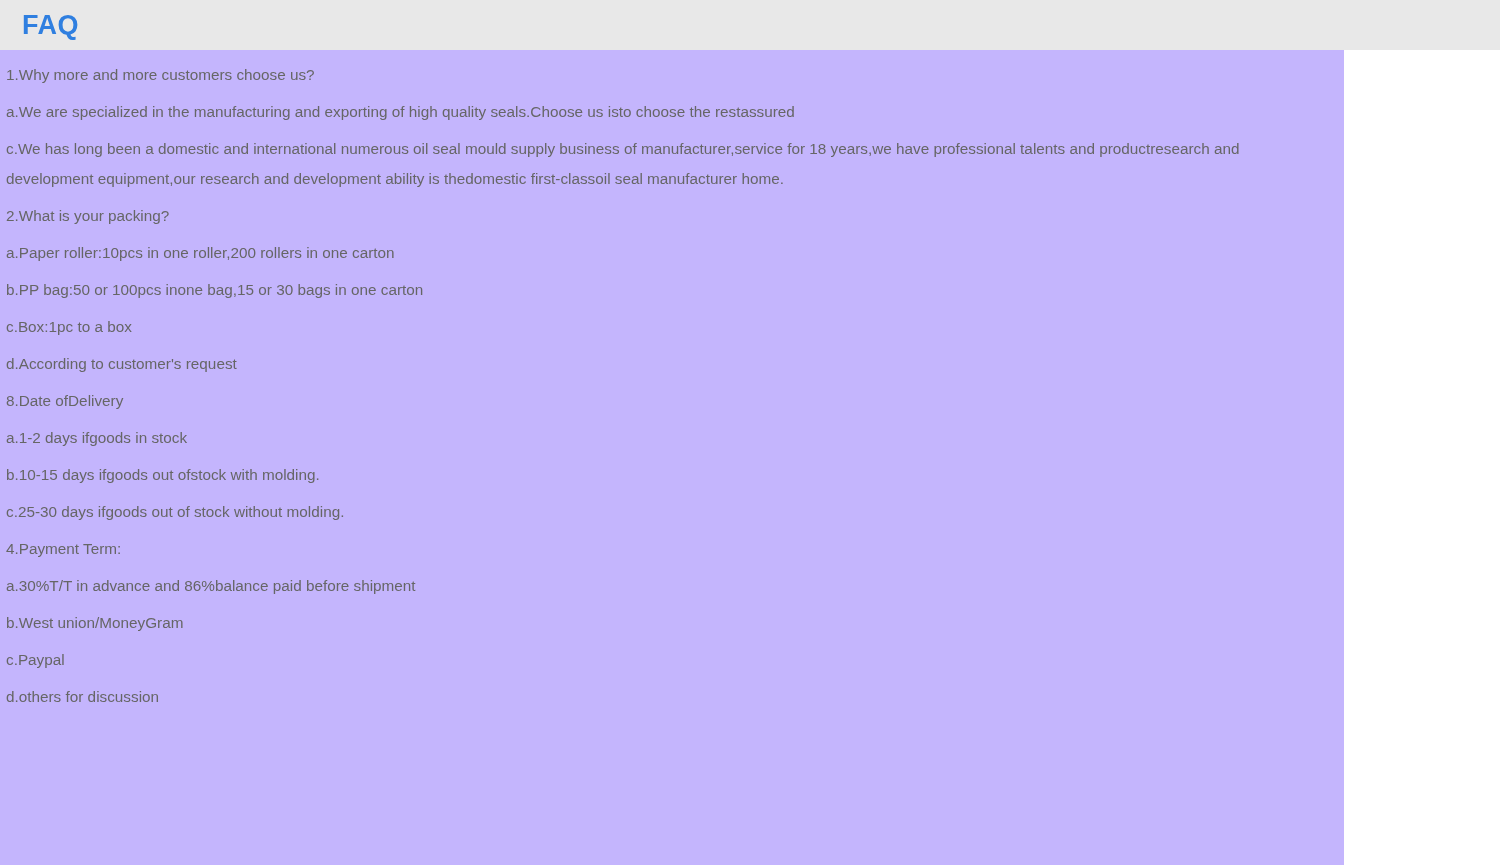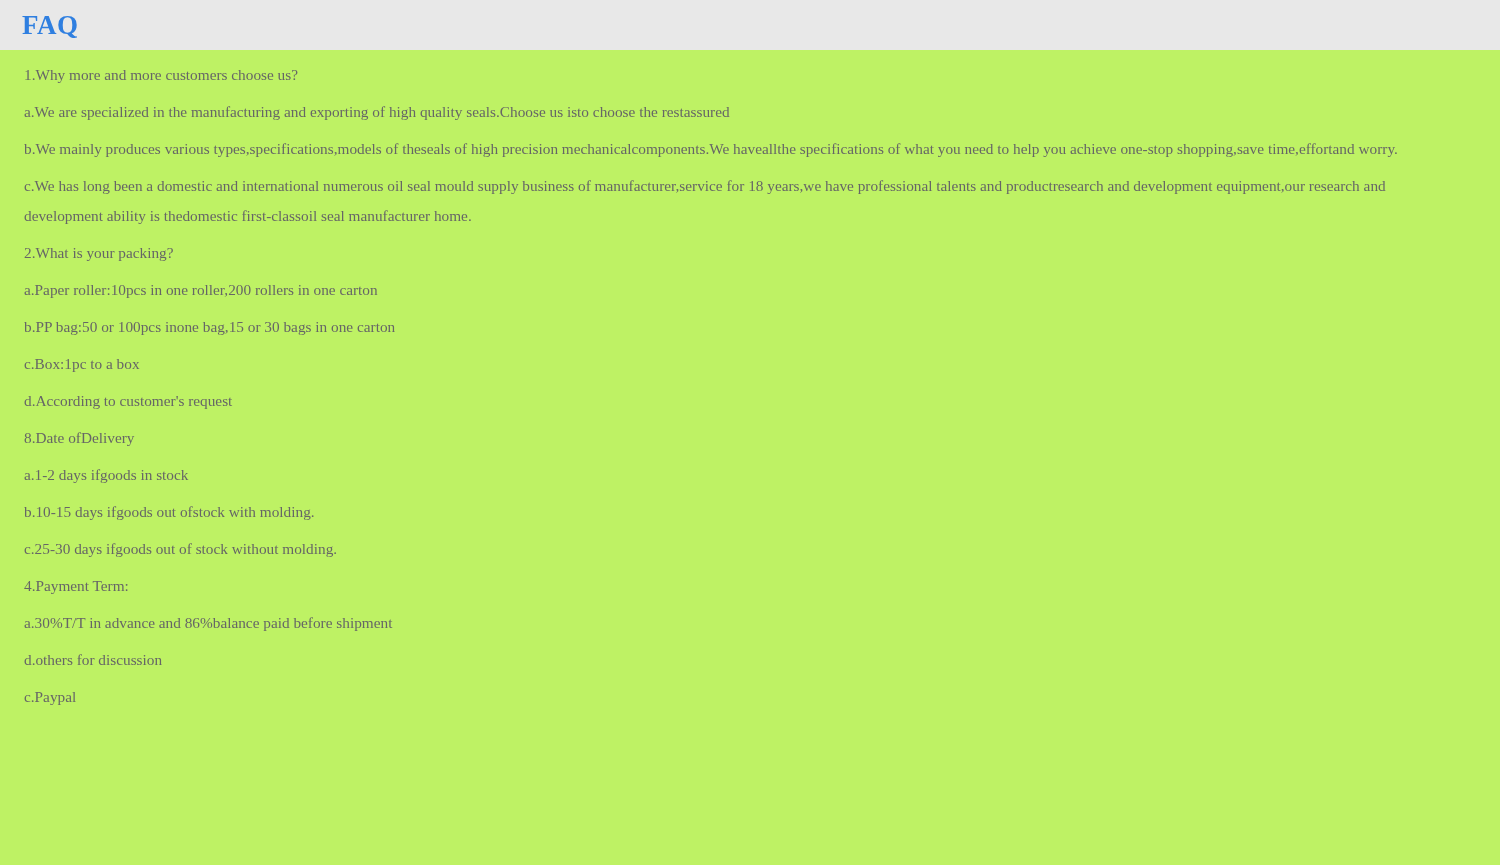--- a/index.html
+++ b/index.html
@@ -7,44 +7,43 @@
     padding: 0;
     background: #ffffff;
   }
   body {
     width: 1500px;
     height: 865px;
     font-family: "Liberation Sans", sans-serif;
     overflow: hidden;
   }
   .page {
-    width: 1500px;
+    width: 1344px;
     height: 865px;
     position: relative;
-    background: #bef264;
-    font-family: Liberation Serif, serif;
+    background: #c4b5fd;
   }
   .faq-header {
     width: 1500px;
     height: 50px;
     background: #e8e8e8;
     display: flex;
     align-items: center;
     box-sizing: border-box;
     padding-left: 22px;
   }
   .faq-title {
     color: #2f7fe0;
     font-size: 27px;
     font-weight: bold;
     letter-spacing: 0.5px;
     line-height: 1;
   }
   .faq-body {
-    padding: 10px 22px 0 24px;
+    padding: 10px 22px 0 6px;
     box-sizing: border-box;
   }
   .faq-line {
     color: #666666;
     font-size: 15.3px;
     line-height: 30px;
     margin: 0 0 7px 0;
     max-width: 1400px;
     text-align: left;
     word-wrap: break-word;
@@ -55,31 +54,31 @@
 
 <div class="page">
 
   <div class="faq-header">
     <div class="faq-title">FAQ</div>
   </div>
 
   <div class="faq-body">
     <p class="faq-line">1.Why more and more customers choose us?</p>
     <p class="faq-line">a.We are specialized in the manufacturing and exporting of high quality seals.Choose us isto choose the restassured</p>
-    <p class="faq-line">b.We mainly produces various types,specifications,models of theseals of high precision mechanicalcomponents.We haveallthe specifications of what you need to help you achieve one-stop shopping,save time,effortand worry.</p>
     <p class="faq-line">c.We has long been a domestic and international numerous oil seal mould supply business of manufacturer,service for 18 years,we have professional talents and productresearch and development equipment,our research and development ability is thedomestic first-classoil seal manufacturer home.</p>
     <p class="faq-line">2.What is your packing?</p>
     <p class="faq-line">a.Paper roller:10pcs in one roller,200 rollers in one carton</p>
     <p class="faq-line">b.PP bag:50 or 100pcs inone bag,15 or 30 bags in one carton</p>
     <p class="faq-line">c.Box:1pc to a box</p>
     <p class="faq-line">d.According to customer's request</p>
     <p class="faq-line">8.Date ofDelivery</p>
     <p class="faq-line">a.1-2 days ifgoods in stock</p>
     <p class="faq-line">b.10-15 days ifgoods out ofstock with molding.</p>
     <p class="faq-line">c.25-30 days ifgoods out of stock without molding.</p>
     <p class="faq-line">4.Payment Term:</p>
     <p class="faq-line">a.30%T/T in advance and 86%balance paid before shipment</p>
+    <p class="faq-line">b.West union/MoneyGram</p>
+    <p class="faq-line">c.Paypal</p>
     <p class="faq-line">d.others for discussion</p>
-    <p class="faq-line">c.Paypal</p>
     <p class="faq-line"></p>
   </div>
 
 </div>
 
 </body></html>

